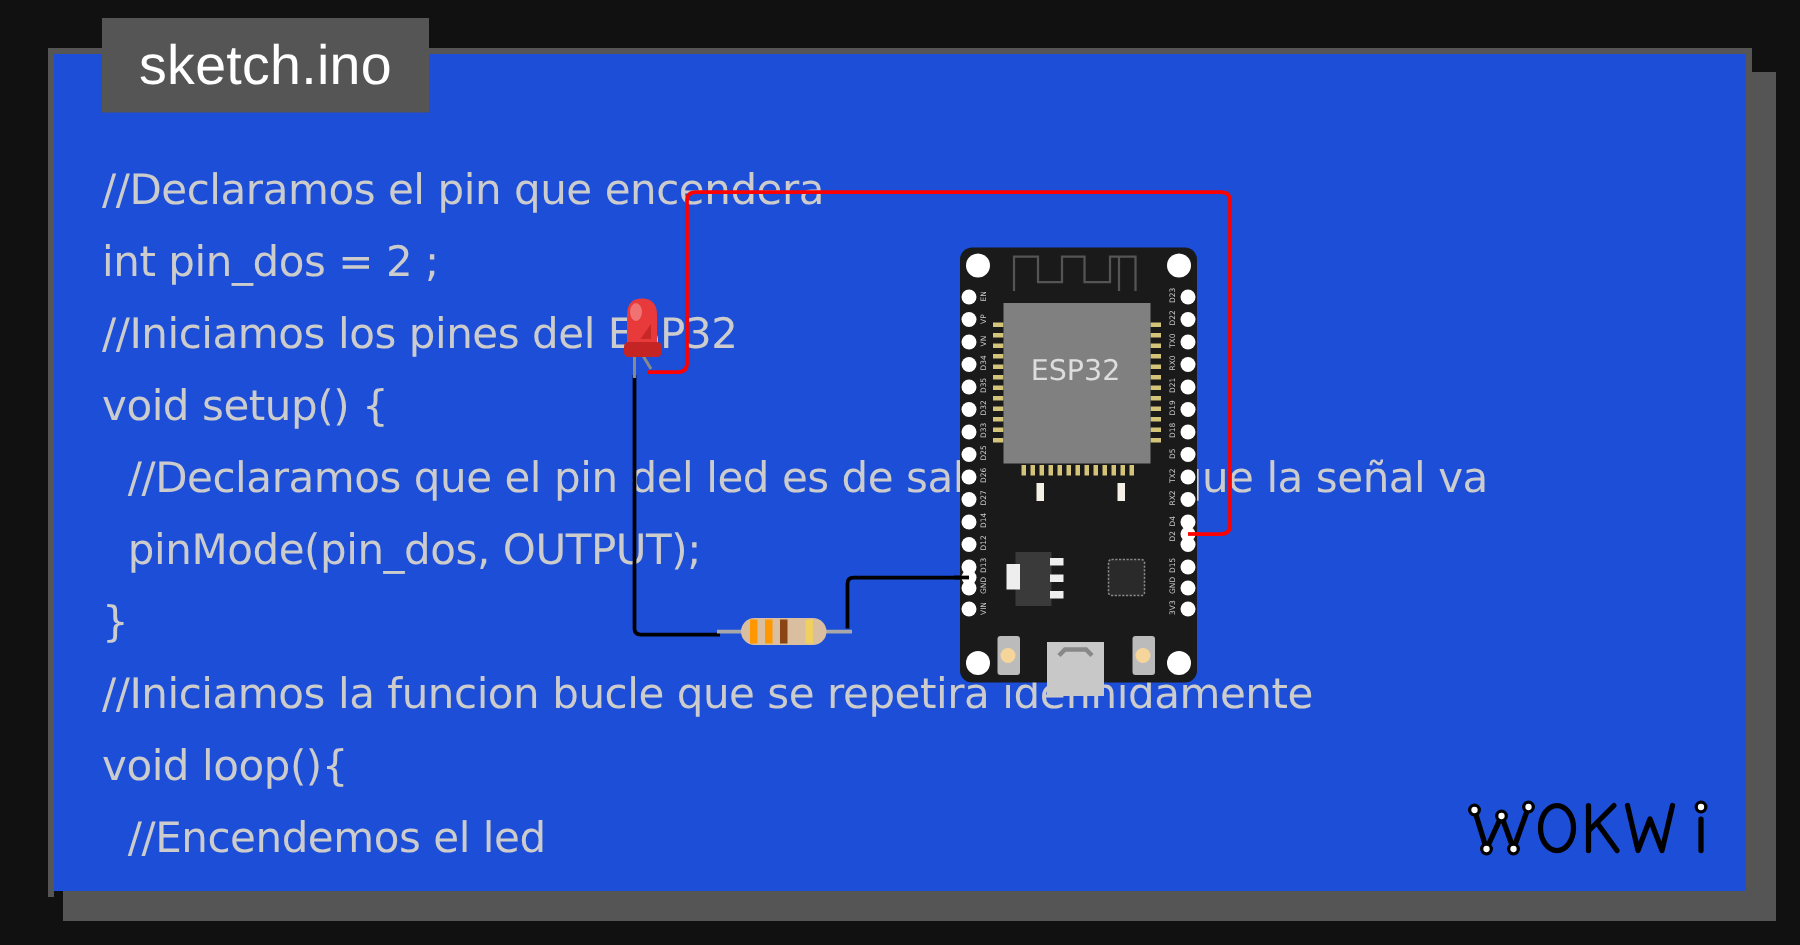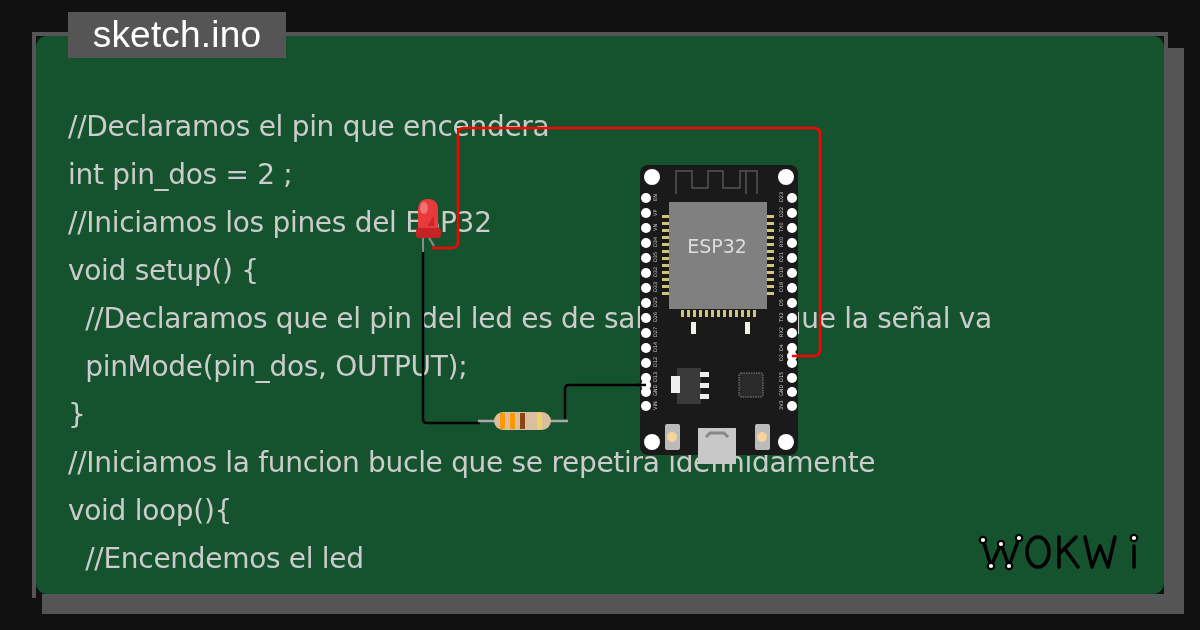--- a/index.html
+++ b/index.html
@@ -2,24 +2,24 @@
 <html><head>
 <meta charset="utf-8">
 <style>
   html, body { margin:0; padding:0; }
   body { width:1200px; height:630px; background:#111111; position:relative; overflow:hidden; font-family:"DejaVu Sans", sans-serif; }
   .frame-top { position:absolute; left:32px; top:32px; width:1136px; height:4px; background:#555555; }
   .frame-left { position:absolute; left:32px; top:32px; width:4px; height:566px; background:#555555; }
   .frame-shadow-right { position:absolute; left:1164px; top:48px; width:20px; height:566px; background:#555555; }
   .frame-shadow-bottom { position:absolute; left:42px; top:594px; width:1142px; height:20px; background:#555555; }
   .frame-right-thin { position:absolute; left:1164px; top:32px; width:4px; height:20px; background:#555555; }
-  .panel { position:absolute; left:36px; top:36px; width:1128px; height:558px; background:#14532d; overflow:hidden;border-radius:11px; }
+  .panel { position:absolute; left:36px; top:36px; width:1128px; height:558px; background:#1d4ed8; overflow:hidden; }
   .code { position:absolute; left:32px; top:67px; margin:0; font-family:"DejaVu Sans", sans-serif; font-size:28px; line-height:48px; color:#cccccc; white-space:pre; letter-spacing:-0.3px; }
   .code-line { display:block; height:48px; }
-  .title-tab { position:absolute; left:68px; top:12px; width:218px; height:46px; background:#555555; z-index:5; display:flex; align-items:center; justify-content:center; }
+  .title-tab { position:absolute; left:68px; top:12px; width:218px; height:63px; background:#555555; z-index:5; display:flex; align-items:center; justify-content:center; }
   .title-tab span { color:#ffffff; font-family:"Liberation Sans", sans-serif; font-size:37px; letter-spacing:0.2px; }
   .circuit { position:absolute; left:0; top:0; width:1200px; height:630px; z-index:3; }
   .logo { position:absolute; left:975px; top:528px; z-index:4; }
 </style>
 </head>
 <body>
 
 <div class="frame-top"></div>
 <div class="frame-left"></div>
 <div class="frame-right-thin"></div>

